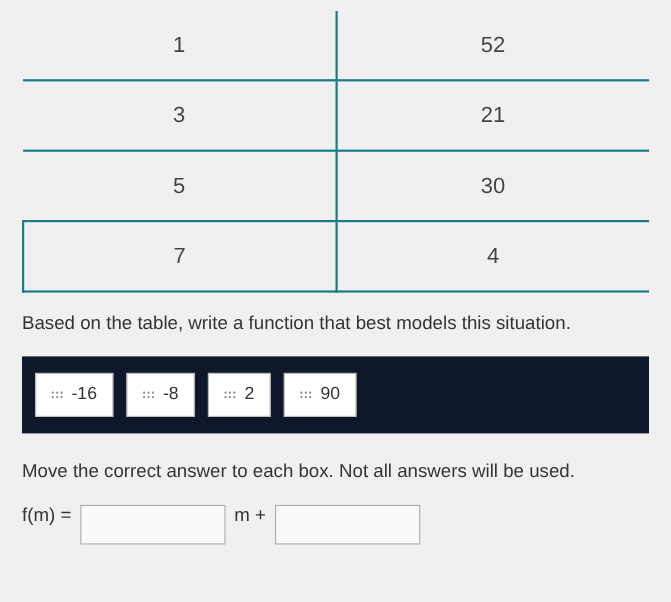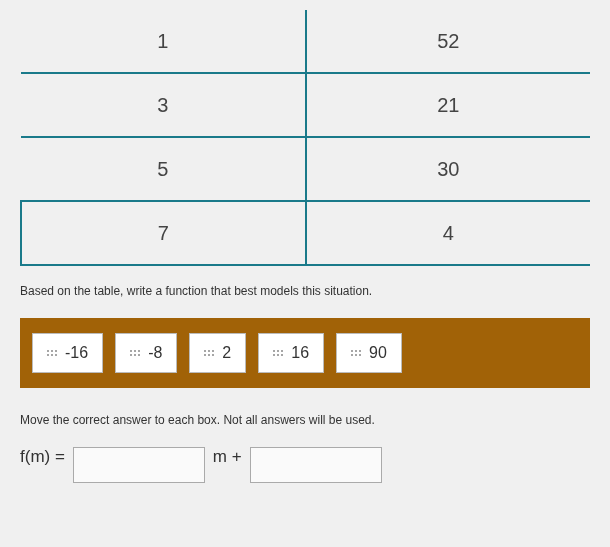--- a/index.html
+++ b/index.html
@@ -30,26 +30,26 @@
       border-left: none;
     }
     .data-table td:last-child {
       border-right: none;
       margin-left: 42px;
     }
     .data-table tr:last-child td:first-child {
       border-left: 2px solid #1a7a8a;
     }
     .prompt-text {
-      font-size: 12px;
+      font-size: 17px;
       color: #333;
       margin: 15px 0 20px 0;
     }
     .options-bar {
-      background: #a16207;
+      background: #0f172a;
       padding: 15px 12px;
       display: flex;
       gap: 12px;
       margin-bottom: 25px;
       text-align: right;
     }
     .option-tile {
       background: #fff;
       border: 1px solid #bbb;
       padding: 10px 14px;
@@ -149,31 +149,20 @@
   </div>
   <div class="option-tile">
     <span class="drag-icon">
         <span></span>
         <span></span>
         <span></span>
         <span></span>
         <span></span>
         <span></span>
       </span>
-    <span>16</span>
-  </div>
-  <div class="option-tile">
-    <span class="drag-icon">
-        <span></span>
-        <span></span>
-        <span></span>
-        <span></span>
-        <span></span>
-        <span></span>
-      </span>
     <span>90</span>
   </div>
 </div>
 
 <div class="prompt-text">Move the correct answer to each box. Not all answers will be used.</div>
 
 <div class="equation-row">
   <span>f(m) =</span>
   <span class="drop-box"></span>
   <span>m +</span>

